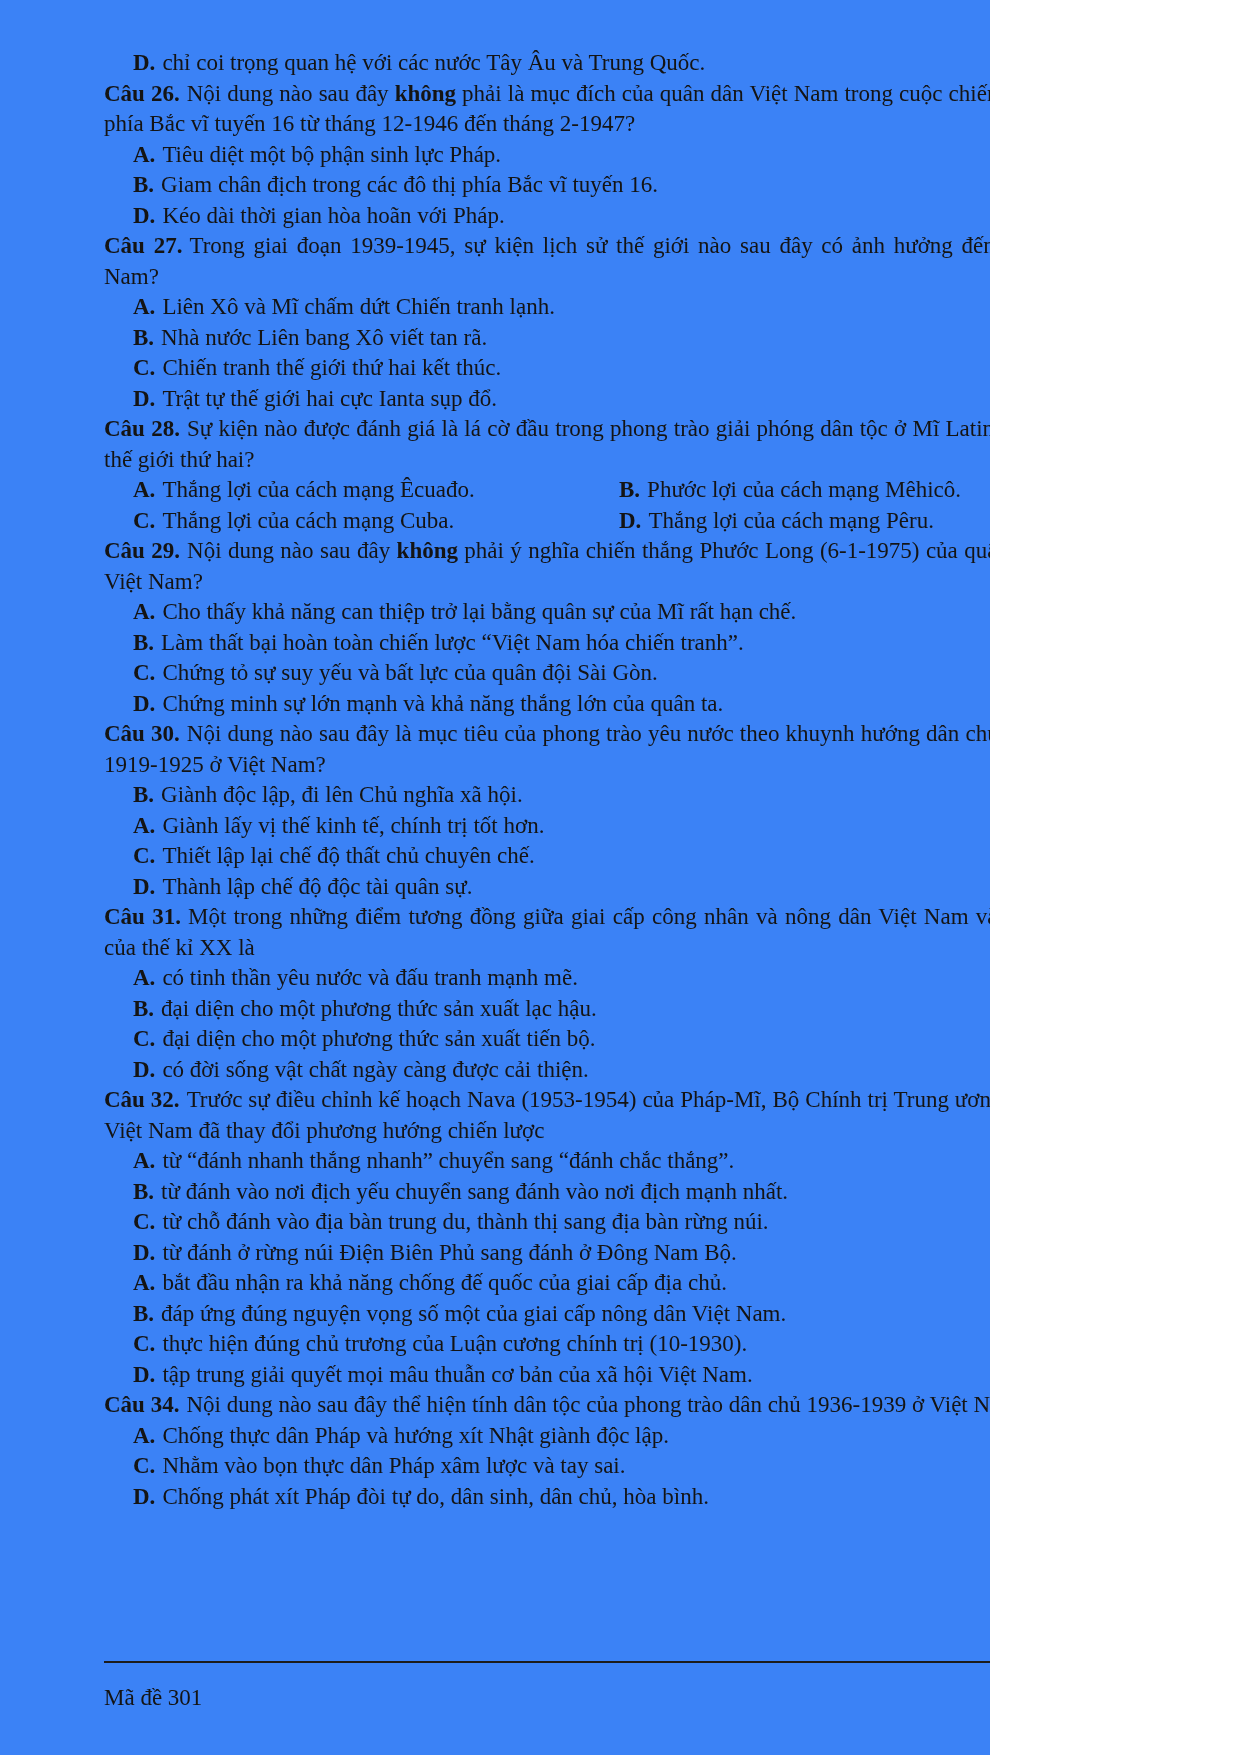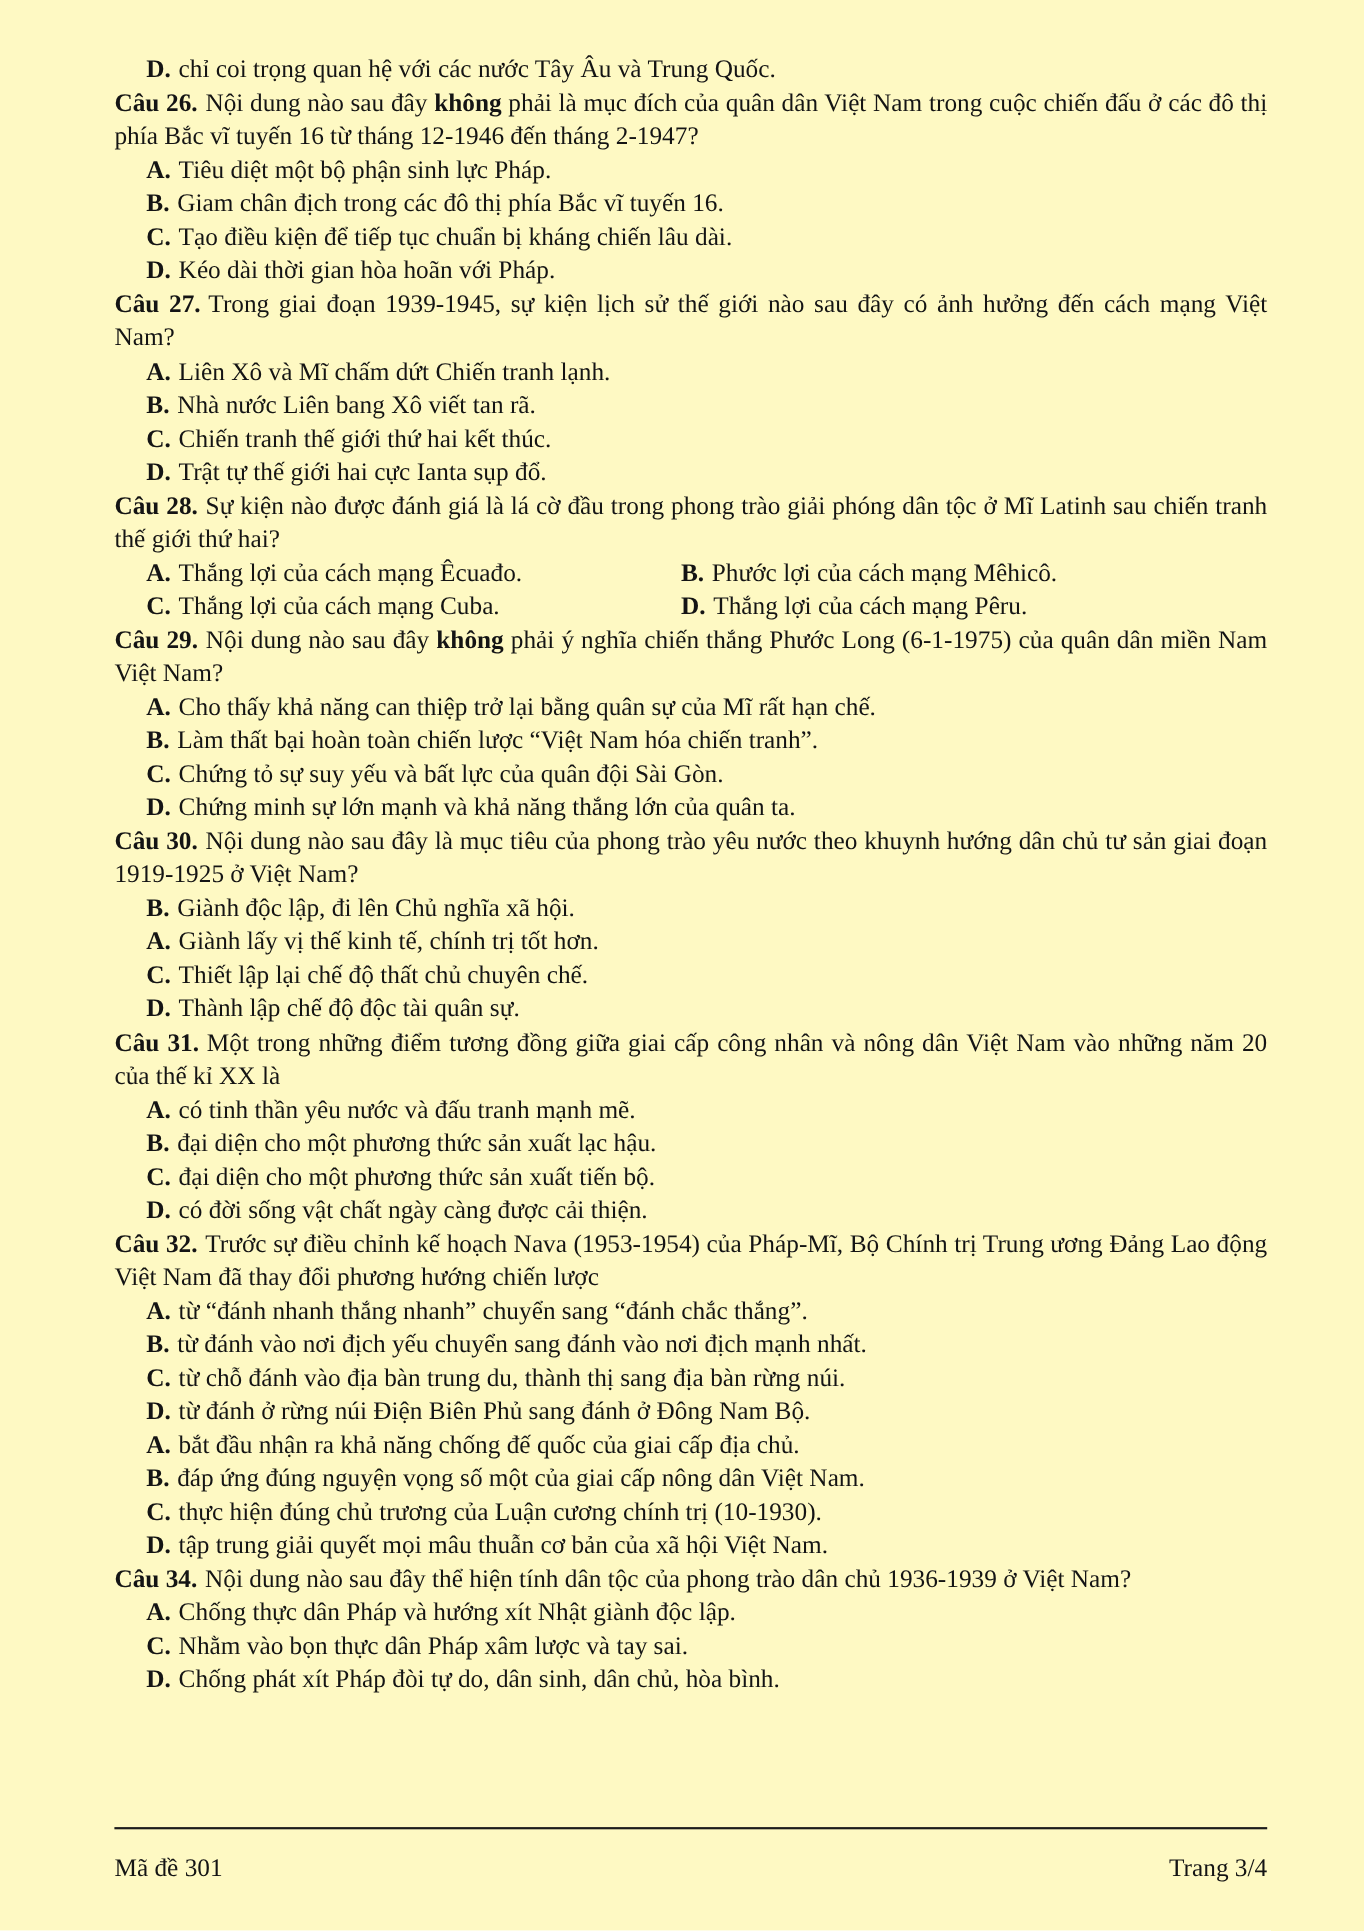--- a/index.html
+++ b/index.html
@@ -1,20 +1,20 @@
 <!DOCTYPE html>
 <html lang="vi"><head>
 <meta charset="utf-8">
 <style>
   html, body { margin: 0; padding: 0; background: #ffffff; }
   .page {
     position: relative;
-    width: 1240px;
+    width: 990px;
     height: 1755px;
-    background: #fef9c3;
+    background: #3b82f6;
     font-family: "Liberation Serif", "DejaVu Serif", serif;
     color: #141414;
     overflow: hidden;
   }
   .content {
     position: absolute;
     left: 104px;
     top: 48px;
     width: 1048px;
     font-size: 23px;
@@ -52,21 +52,20 @@
 <div class="page">
   <div class="content">
 
     <p class="opt"><b class="ol">D.</b><span>chỉ coi trọng quan hệ với các nước Tây Âu và Trung Quốc.</span></p>
 
     <section class="q">
       <p class="qp"><b class="qn">Câu 26.</b><span>Nội dung nào sau đây </span><b>không</b><span> phải là mục đích của quân dân Việt Nam trong cuộc chiến đấu ở các đô thị phía Bắc vĩ tuyến 16 từ tháng 12-1946 đến tháng 2-1947?</span></p>
       <div class="opts">
         <p class="opt"><b class="ol">A.</b><span>Tiêu diệt một bộ phận sinh lực Pháp.</span></p>
         <p class="opt"><b class="ol">B.</b><span>Giam chân địch trong các đô thị phía Bắc vĩ tuyến 16.</span></p>
-        <p class="opt"><b class="ol">C.</b><span>Tạo điều kiện để tiếp tục chuẩn bị kháng chiến lâu dài.</span></p>
         <p class="opt"><b class="ol">D.</b><span>Kéo dài thời gian hòa hoãn với Pháp.</span></p>
       </div>
     </section>
 
     <section class="q">
       <p class="qp"><b class="qn">Câu 27.</b><span>Trong giai đoạn 1939-1945, sự kiện lịch sử thế giới nào sau đây có ảnh hưởng đến cách mạng Việt Nam?</span><b></b><span></span></p>
       <div class="opts">
         <p class="opt"><b class="ol">A.</b><span>Liên Xô và Mĩ chấm dứt Chiến tranh lạnh.</span></p>
         <p class="opt"><b class="ol">B.</b><span>Nhà nước Liên bang Xô viết tan rã.</span></p>
         <p class="opt"><b class="ol">C.</b><span>Chiến tranh thế giới thứ hai kết thúc.</span></p>

